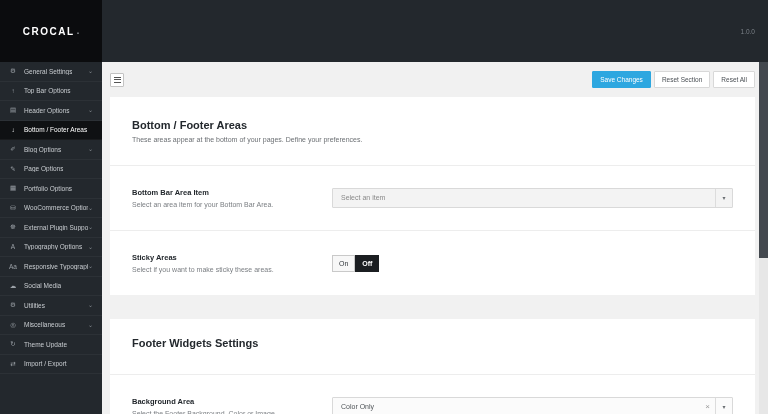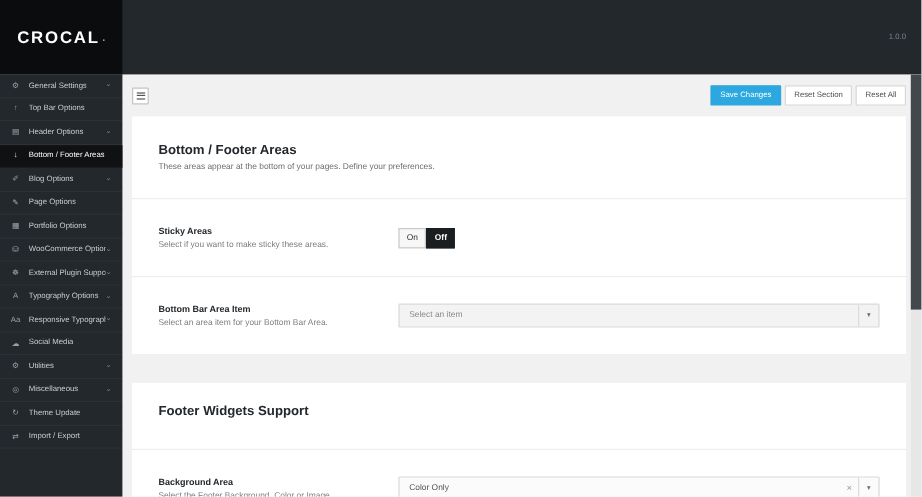--- a/index.html
+++ b/index.html
@@ -13,21 +13,21 @@
 
   
   .topbar {
     position: absolute; top: 0; left: 0; width: 768px; height: 62px;
     background: #23282d; z-index: 5; display: flex;
   }
   .logo-block {
     width: 102px; height: 62px; background: #0b0c0e;
     display: flex; align-items: center; justify-content: center;
   }
-  .logo-text { color: #ffffff; font-size: 14px; font-weight: bold; letter-spacing: 1.5px; }
+  .logo-text { color: #ffffff; font-size: 10px; font-weight: bold; letter-spacing: 1.5px; }
   .logo-dot { color: #9aa0a6; font-weight: bold; font-size: 9px; margin-left: 2px; }
   .version {
     position: absolute; right: 13px; top: 50%; transform: translateY(-50%);
     color: #7b8188; font-size: 6.5px;
   }
 
   
   .sidebar {
     position: absolute; top: 62px; left: 0; width: 102px; bottom: 0;
     background: #23282d; z-index: 4;
@@ -233,50 +233,50 @@
   <div class="cards">
 
     <div class="card">
       <div class="page-head">
         <div class="page-title">Bottom / Footer Areas</div>
         <div class="page-desc">These areas appear at the bottom of your pages. Define your preferences.</div>
       </div>
 
       <div class="opt-row">
         <div class="opt-left">
+          <div class="opt-label">Bottom Bar Area Item</div>
+          <div class="opt-desc">Select an area item for your Bottom Bar Area.</div>
+        </div>
+        <div class="opt-right">
+          <div class="select-box gray">
+            <span>Select an item</span>
+            <span class="select-arrow-seg">▾</span>
+          </div>
+        </div>
+      </div>
+
+      <div class="opt-row">
+        <div class="opt-left">
           <div class="opt-label">Sticky Areas</div>
           <div class="opt-desc">Select if you want to make sticky these areas.</div>
         </div>
         <div class="opt-right">
           <div class="btn-set">
             <button class="btn-on">On</button>
             <button class="btn-off">Off</button>
           </div>
         </div>
       </div>
-
-      <div class="opt-row">
-        <div class="opt-left">
-          <div class="opt-label">Bottom Bar Area Item</div>
-          <div class="opt-desc">Select an area item for your Bottom Bar Area.</div>
-        </div>
-        <div class="opt-right">
-          <div class="select-box gray">
-            <span>Select an item</span>
-            <span class="select-arrow-seg">▾</span>
-          </div>
-        </div>
-      </div>
     </div>
 
     <div class="card-gap"></div>
 
     <div class="card">
       <div class="section-head">
-        <div class="section-title">Footer Widgets Support</div>
+        <div class="section-title">Footer Widgets Settings</div>
       </div>
 
       <div class="opt-row">
         <div class="opt-left">
           <div class="opt-label">Background Area</div>
           <div class="opt-desc">Select the Footer Background, Color or Image</div>
         </div>
         <div class="opt-right">
           <div class="select-box light">
             <span>Color Only</span>

